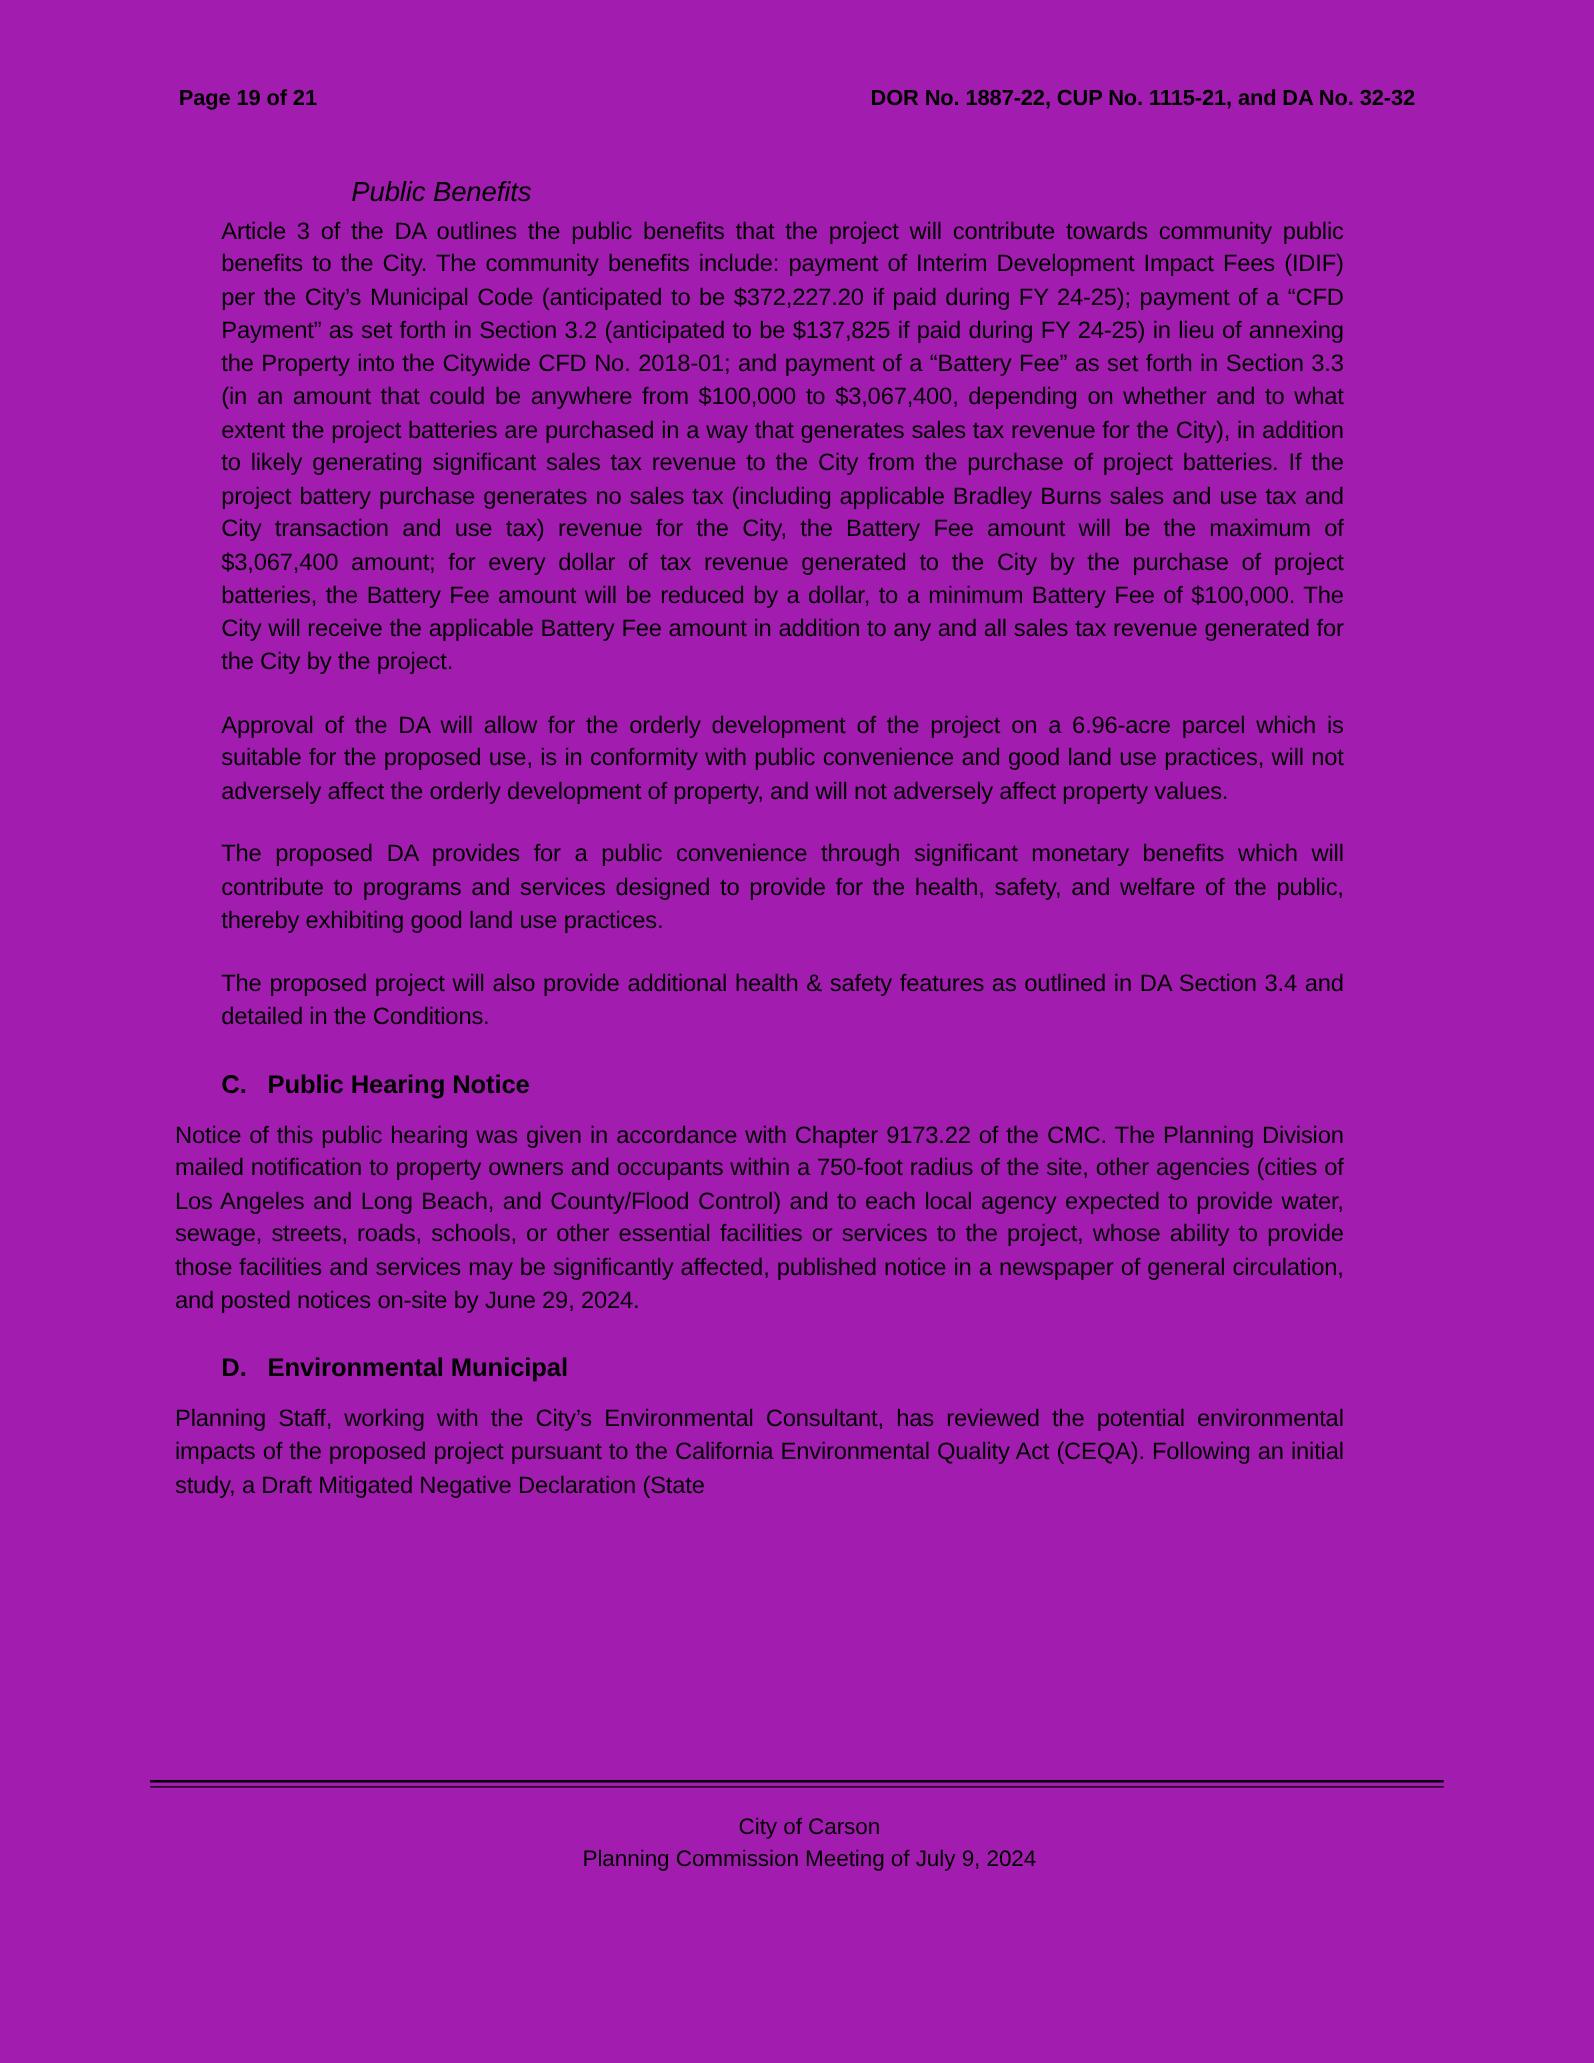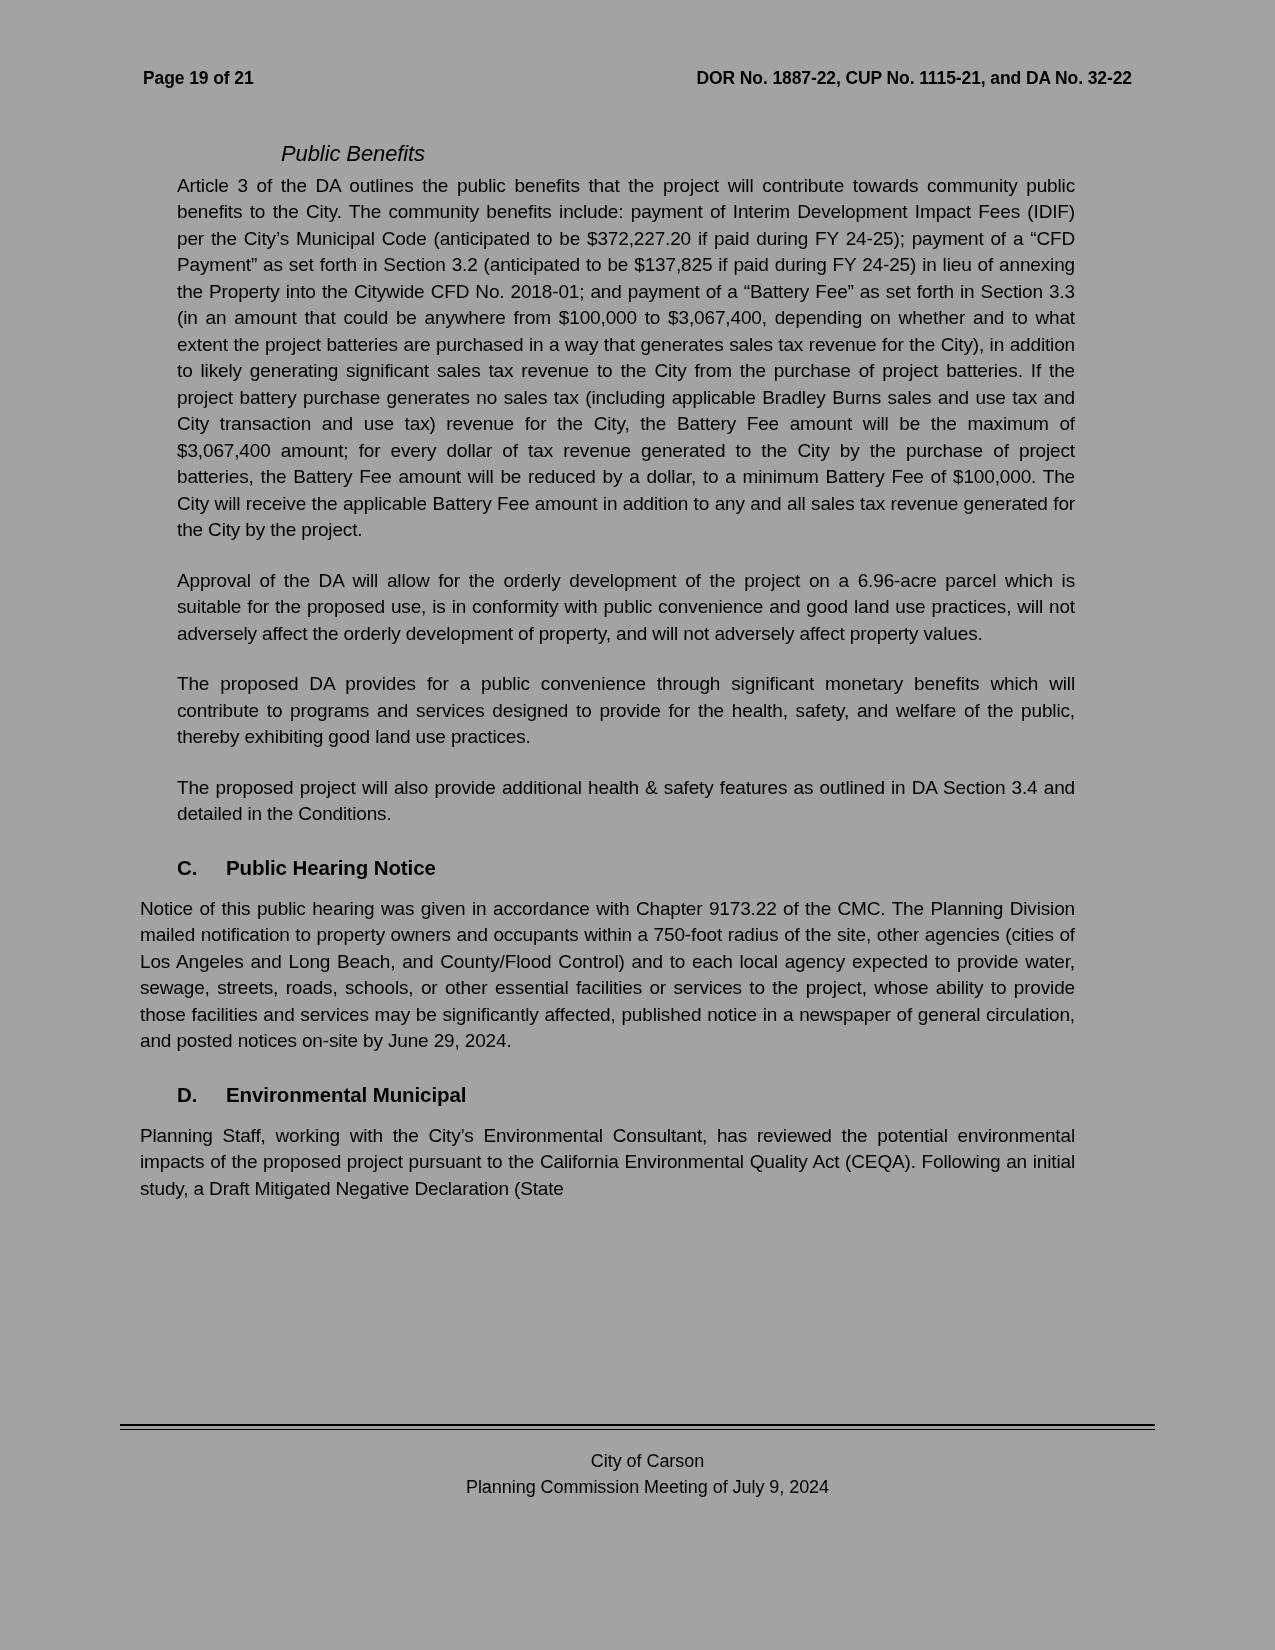--- a/index.html
+++ b/index.html
@@ -4,21 +4,21 @@
 <style>
   html, body {
     margin: 0;
     padding: 0;
     background: #ffffff;
   }
   .page {
     position: relative;
     width: 1275px;
     height: 1650px;
-    background: #a3a3a3;
+    background: #a21caf;
     margin: 0 auto;
     font-family: "Liberation Sans", sans-serif;
     color: #000000;
     box-sizing: border-box;
     overflow: hidden;
   }
 
   
   .page-header {
     position: absolute;
@@ -73,21 +73,20 @@
     margin-top: 28px;
     margin-bottom: 16px;
     letter-spacing: -0.1px;
   }
   .section-heading .sec-letter {
     width: 37px;
     flex: 0 0 37px;
   }
   .section-heading .sec-title {
     flex: 1 1 auto;
-    margin-left: 12px;
   }
 
   
   .footer-rule {
     position: absolute;
     left: 120px;
     right: 120px;
     top: 1424px;
     height: 6px;
     border-top: 2.5px solid #000;
@@ -106,21 +105,21 @@
   }
   .page-footer div { white-space: nowrap; padding-left: 20px; }
 </style>
 </head>
 <body>
 
 <div class="page">
 
   <div class="page-header">
     <span class="hdr-left">Page 19 of 21</span>
-    <span class="hdr-right">DOR No. 1887-22, CUP No. 1115-21, and DA No. 32-22</span>
+    <span class="hdr-right">DOR No. 1887-22, CUP No. 1115-21, and DA No. 32-32</span>
   </div>
 
   <div class="content">
 
     <div class="sub-heading">Public Benefits</div>
 
     <p class="body-par">Article 3 of the DA outlines the public benefits that the project will contribute towards community public benefits to the City. The community benefits include: payment of Interim Development Impact Fees (IDIF) per the City’s Municipal Code (anticipated to be $372,227.20 if paid during FY 24-25); payment of a “CFD Payment” as set forth in Section 3.2 (anticipated to be $137,825 if paid during FY 24-25) in lieu of annexing the Property into the Citywide CFD No. 2018-01; and  payment of a “Battery Fee” as set forth in Section 3.3 (in an amount that could be anywhere from $100,000 to $3,067,400, depending on whether and to what extent the project batteries are purchased in a way that generates sales tax revenue for the City), in addition to likely generating significant sales tax revenue to the City from the purchase of project batteries. If the project battery purchase generates no sales tax (including applicable Bradley Burns sales and use tax and City transaction and use tax) revenue for the City, the Battery Fee amount will be the maximum of $3,067,400 amount; for every dollar of tax revenue generated to the City by the purchase of project batteries, the Battery Fee amount will be reduced by a dollar, to a minimum Battery Fee of $100,000.  The City will receive the applicable Battery Fee amount in addition to any and all sales tax revenue generated for the City by the project.</p>
 
     <p class="body-par gap">Approval of the DA will allow for the orderly development of the project on a 6.96-acre parcel which is suitable for the proposed use, is in conformity with public convenience and good land use practices, will not adversely affect the orderly development of property, and will not adversely affect property values.</p>
 

